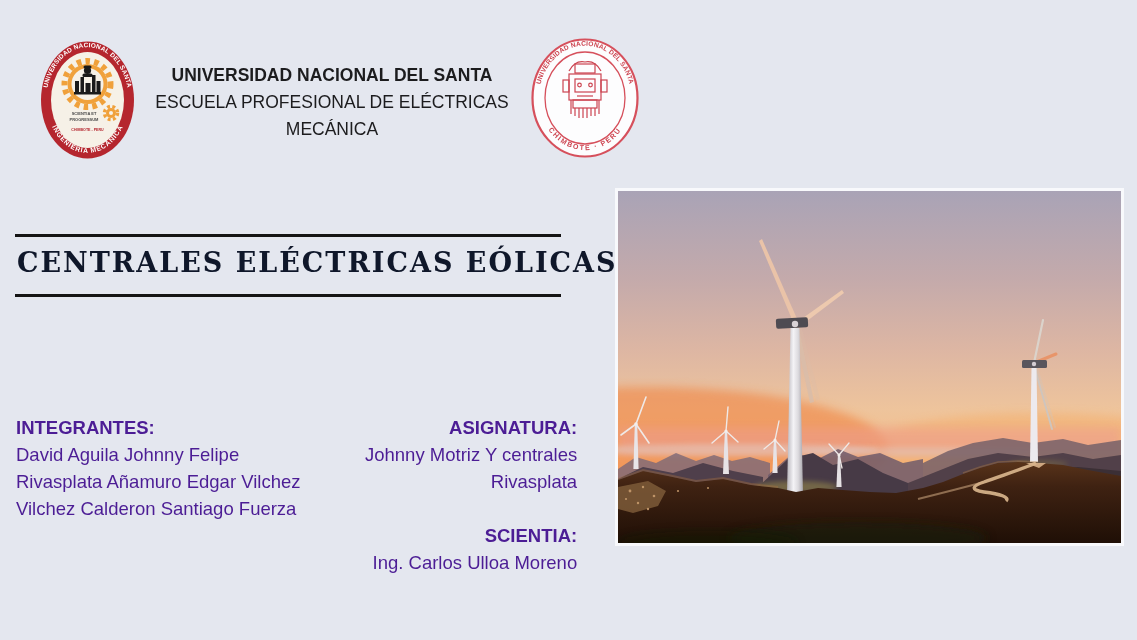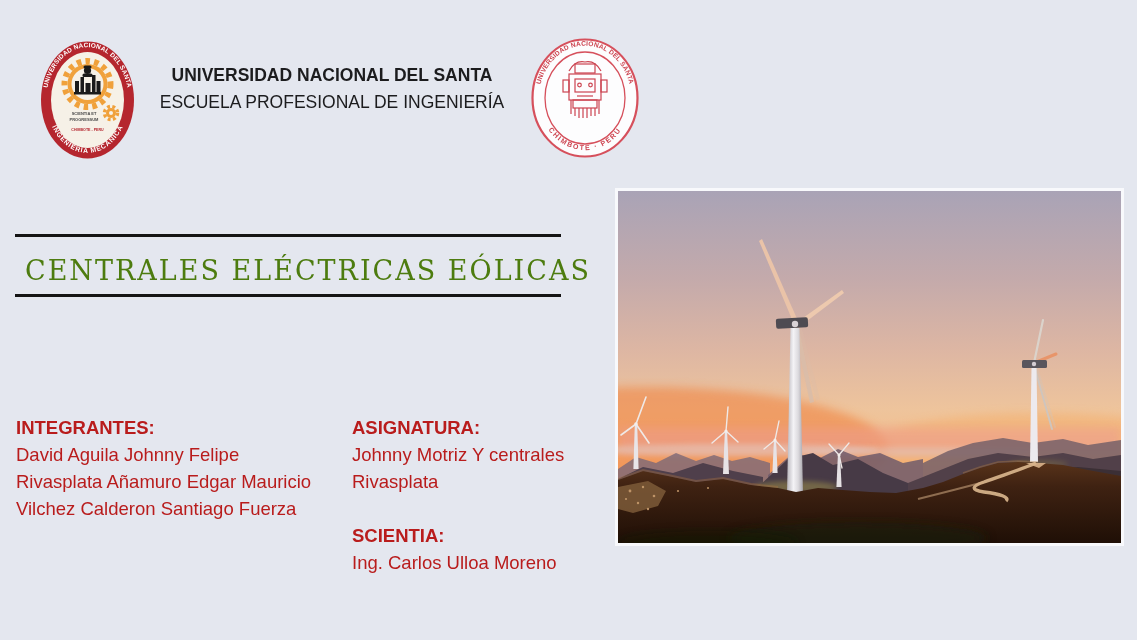--- a/index.html
+++ b/index.html
@@ -15,29 +15,29 @@
   .header-text{
     position:absolute;left:140px;top:62px;width:384px;
     text-align:center;font-size:17.5px;line-height:27px;color:#1c1c1e;
   }
   .header-text .u{font-weight:bold;}
   
   .title-rule{position:absolute;left:15px;width:546px;height:3px;background:#141414;}
   .rule-top{top:234px;}
   .rule-bottom{top:294px;}
   .slide-title{
-    position:absolute;left:17px;top:246px;margin:8px;
-    font-family:"DejaVu Serif",serif;font-weight:normal;
-    font-size:27px;line-height:34px;letter-spacing:2px;color:#4d7c0f;
+    position:absolute;left:17px;top:246px;margin:0;
+    font-family:"DejaVu Serif",serif;font-weight:bold;
+    font-size:27px;line-height:34px;letter-spacing:2px;color:#0f172a;
     white-space:nowrap;
   }
   
-  .col{position:absolute;top:414px;font-size:18.5px;line-height:27px;color:#b91c1c;}
+  .col{position:absolute;top:414px;font-size:18.5px;line-height:27px;color:#4c1d95;}
   .col-members{left:16px;}
-  .col-course{left:352px;}
+  .col-course{left:365px;text-align:right;}
   .col .label{font-weight:bold;}
   .col .spacer{height:27px;}
   
   .photo-frame{
     position:absolute;left:615px;top:188px;width:503px;height:352px;
     border:3px solid #f8f9fc;overflow:hidden;background:#c9b6ae;
   }
   .photo-frame svg{display:block;}
 </style>
 </head>
@@ -80,21 +80,22 @@
     <text font-family="Liberation Sans, sans-serif" font-size="6.4" font-weight="bold" fill="#ffffff" letter-spacing="0.2">
       <textPath href="#lseal-top" startOffset="50%" text-anchor="middle">UNIVERSIDAD NACIONAL DEL SANTA</textPath>
     </text>
     <text font-family="Liberation Sans, sans-serif" font-size="6.8" font-weight="bold" fill="#ffffff" letter-spacing="0.8">
       <textPath href="#lseal-bot" startOffset="50%" text-anchor="middle">INGENIERÍA MECÁNICA</textPath>
     </text>
   </svg>
 
   <div class="header-text">
     <div class="u">UNIVERSIDAD NACIONAL DEL SANTA</div>
-    <div>ESCUELA PROFESIONAL DE INGENIERÍA</div>
+    <div>ESCUELA PROFESIONAL DE ELÉCTRICAS</div>
+    <div>MECÁNICA</div>
   </div>
 
   <svg class="seal seal-right" viewBox="0 0 108 120" xmlns="http://www.w3.org/2000/svg" aria-hidden="true">
     <ellipse cx="54" cy="60" rx="52.5" ry="58.5" fill="#fdfdfe" stroke="#d6505c" stroke-width="2.2"></ellipse>
     <ellipse cx="54" cy="60" rx="40" ry="46" fill="none" stroke="#d6505c" stroke-width="1.3"></ellipse>
 
     <g stroke="#cc4450" fill="none" stroke-width="1.2">
       <path d="M38,33 Q44,22 54,24 Q64,22 70,33"></path>
       <rect x="44" y="26" width="20" height="9"></rect>
       <rect x="38" y="36" width="32" height="26"></rect>
@@ -119,21 +120,21 @@
     </text>
   </svg>
 
   <div class="title-rule rule-top"></div>
   <h1 class="slide-title">CENTRALES ELÉCTRICAS EÓLICAS</h1>
   <div class="title-rule rule-bottom"></div>
 
   <div class="col col-members">
     <div class="label">INTEGRANTES:</div>
     <div>David Aguila Johnny Felipe</div>
-    <div>Rivasplata Añamuro Edgar Mauricio</div>
+    <div>Rivasplata Añamuro Edgar Vilchez</div>
     <div>Vilchez Calderon Santiago Fuerza</div>
   </div>
 
   <div class="col col-course">
     <div class="label">ASIGNATURA:</div>
     <div>Johnny Motriz Y centrales</div>
     <div>Rivasplata</div>
     <div class="spacer"></div>
     <div class="label">SCIENTIA:</div>
     <div>Ing. Carlos Ulloa Moreno</div>

